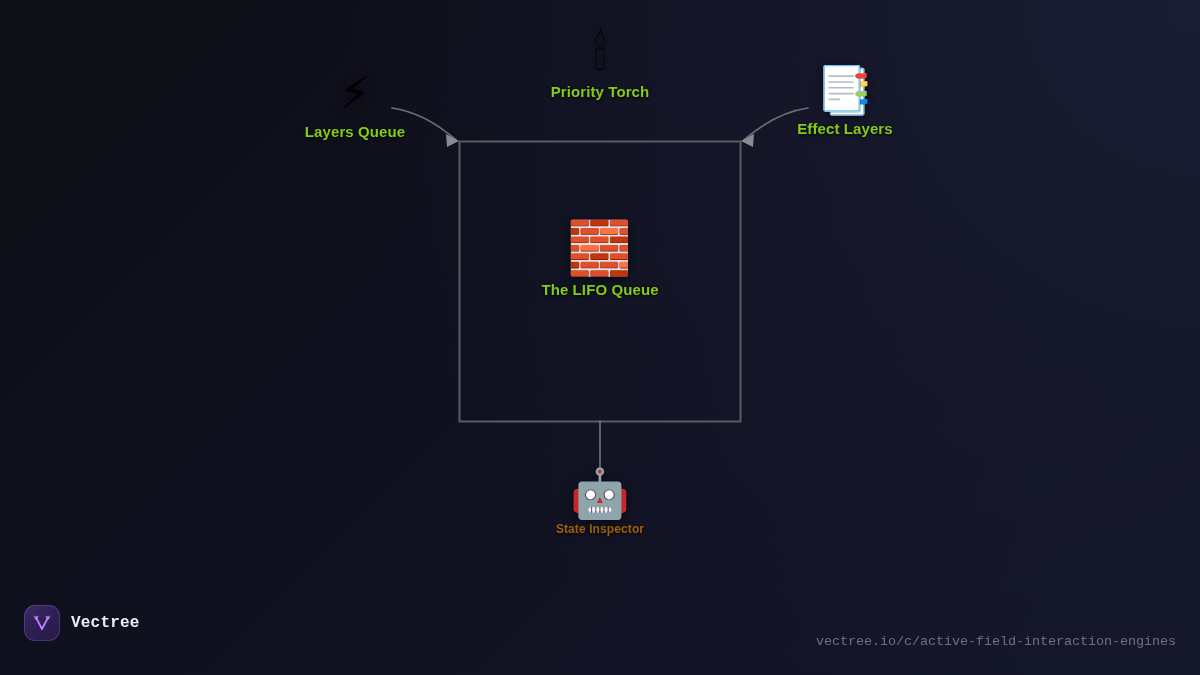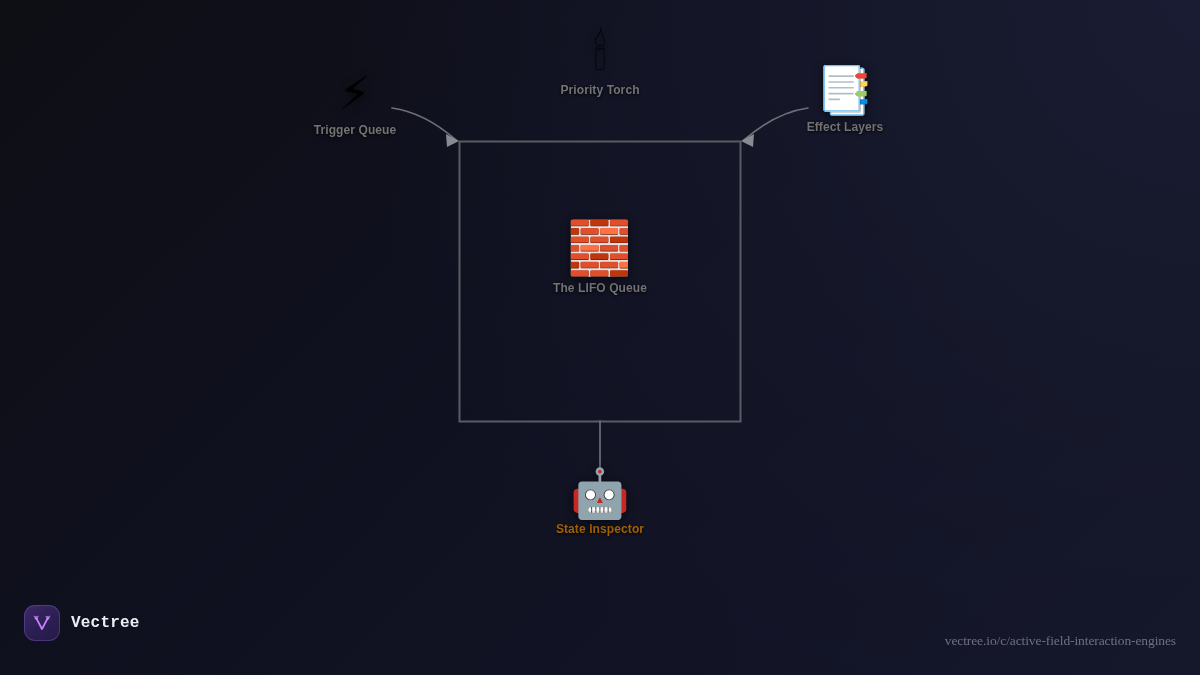--- a/index.html
+++ b/index.html
@@ -49,23 +49,23 @@
   .node-glyph {
     display: block;
     line-height: 1;
     text-align: center;
     font-family: "DejaVu Sans", sans-serif;
     filter: drop-shadow(0 2px 4px rgba(0,0,0,0.55));
   }
 
   .node-label {
     margin-top: 7px;
-    font-size: 12px;
+    font-size: 15px;
     font-weight: bold;
-    color: #737373;
+    color: #84cc16;
     letter-spacing: 0.1px;
     text-shadow: 0 1px 3px rgba(0,0,0,0.85);
   }
 
   .node-label.muted {
     color: #cfd1da;
   }
 
   
   #node-trigger-queue { left: 355px; top: 70px; }
@@ -128,21 +128,21 @@
     color: #ffffff;
     letter-spacing: -0.2px;
     max-width: 760px;
     white-space: pre-line;
   }
 
   #source-url {
     position: absolute;
     right: 24px;
     bottom: 26px;
-    font-family: Liberation Serif, serif;
+    font-family: Liberation Mono, monospace;
     font-size: 13.5px;
     color: #6e7180;
     letter-spacing: -0.1px;
   }
 </style>
 </head>
 <body>
 
 <div id="diagram-canvas">
 
@@ -154,21 +154,21 @@
     <polygon points="459,141 446,134 447,147" fill="#8a8a92"></polygon>
 
     <path d="M 808 108 C 780 112, 760 126, 744 140" fill="none" stroke="#6e6e76" stroke-width="1.7" stroke-linecap="round"></path>
     <polygon points="741,141 754,134 753,147" fill="#8a8a92"></polygon>
 
     <path d="M 600 421 L 600 471" fill="none" stroke="#6e6e76" stroke-width="1.7" stroke-linecap="round"></path>
   </svg>
 
   <div class="node" id="node-trigger-queue">
     <span class="node-glyph">⚡</span>
-    <span class="node-label">Trigger Queue</span>
+    <span class="node-label">Layers Queue</span>
   </div>
 
   <div class="node" id="node-priority-torch">
     <span class="node-glyph">🕯</span>
     <span class="node-label">Priority Torch</span>
   </div>
 
   <div class="node" id="node-effect-layers">
     <span class="node-glyph">📑</span>
     <span class="node-label">Effect Layers</span>

